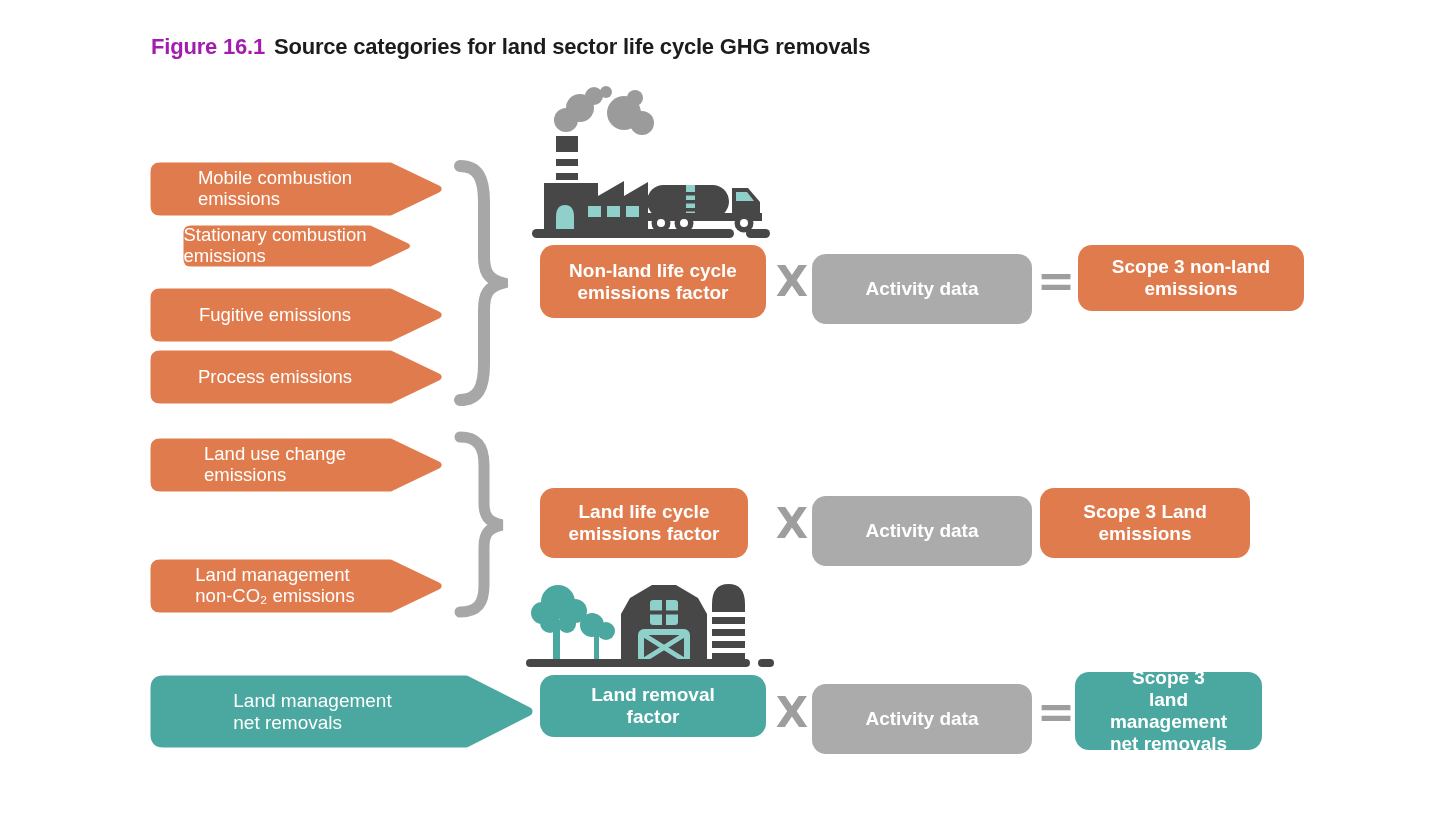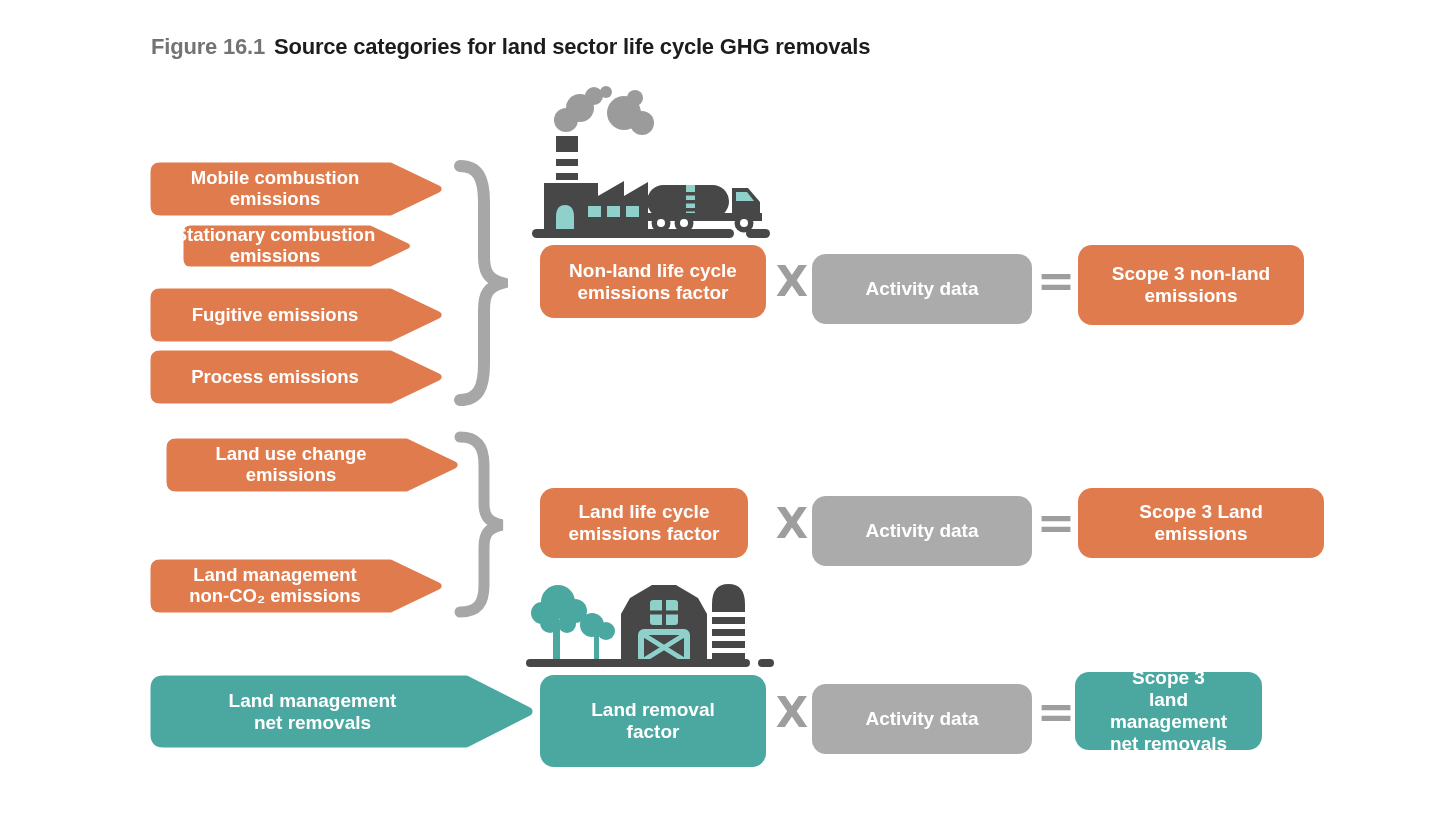--- a/index.html
+++ b/index.html
@@ -4,28 +4,28 @@
 <style>
   html,body{margin:0;padding:0;background:#ffffff;}
   .stage{
     position:relative;width:1438px;height:818px;background:#ffffff;overflow:hidden;
     font-family:"Liberation Sans","DejaVu Sans",sans-serif;
   }
   .title{
     position:absolute;left:151px;top:34px;font-size:22px;font-weight:bold;
     color:#1c1c1c;letter-spacing:-0.2px;white-space:nowrap;
   }
-  .title .fig{color:#737373;margin-right:9px;}
+  .title .fig{color:#a21caf;margin-right:9px;}
 
   .arrow{position:absolute;}
   .arrow svg{display:block;width:100%;height:100%;}
   .arrow .lbl{
     position:absolute;top:0;bottom:0;left:6px;right:54px;
-    display:flex;align-items:center;justify-content:center;text-align:center;
-    color:#ffffff;font-weight:bold;font-size:18.5px;line-height:1.12;white-space:pre-line;
+    display:flex;align-items:center;justify-content:center;text-align:left;
+    color:#ffffff;font-weight:normal;font-size:18.5px;line-height:1.12;white-space:pre-line;
   }
   .arrow.big .lbl{left:12px;right:72px;font-size:19px;}
 
   .box{
     position:absolute;border-radius:14px;
     display:flex;align-items:center;justify-content:center;text-align:center;
     color:#ffffff;font-weight:bold;font-size:19px;line-height:1.15;white-space:pre-line;
     padding:0 22px;box-sizing:border-box;
   }
   .box.orange{background:#e07b4d;}
@@ -131,24 +131,24 @@
         <rect x="218" y="143" width="24" height="9" rx="4.5" fill="#474747"></rect>
       </g>
     </svg>
   </div>
 
   <div class="box orange" style="left:540px;top:245px;width:226px;height:73px">Non-land life cycle
 emissions factor</div>
   <div class="sym" style="left:772px;top:259px;width:40px;height:44px">X</div>
   <div class="box gray" style="left:812px;top:246px;width:220px;height:70px">Activity data</div>
   <div class="sym eq" style="left:1034px;top:259px;width:44px;height:44px">=</div>
-  <div class="box orange" style="left:1078px;top:245px;width:226px;height:80px">Scope 3 non-land
+  <div class="box orange" style="left:1078px;top:245px;width:226px;height:66px">Scope 3 non-land
 emissions</div>
 
-  <div class="arrow" style="left:166px;top:435px;width:298px;height:60px">
+  <div class="arrow" style="left:150px;top:435px;width:298px;height:60px">
     <svg viewBox="0 0 298 54">
         <path d="M10,4 H240 L288,27 L240,50 H10 Q4,50 4,44 V10 Q4,4 10,4 Z" fill="#e07b4d" stroke="#e07b4d" stroke-width="7" stroke-linejoin="round"></path>
       </svg>
     <span class="lbl">Land use change
 emissions</span>
   </div>
   <div class="arrow" style="left:150px;top:559px;width:298px;height:54px">
     <svg viewBox="0 0 298 54">
         <path d="M10,4 H240 L288,27 L240,50 H10 Q4,50 4,44 V10 Q4,4 10,4 Z" fill="#e07b4d" stroke="#e07b4d" stroke-width="7" stroke-linejoin="round"></path>
       </svg>
@@ -160,21 +160,21 @@
     <svg viewBox="0 0 60 187">
       <path d="M12,6 C30,6 36,16 36,34 L36,72 C36,85 40,91 54,94 C40,97 36,103 36,116 L36,154 C36,172 30,181 12,181" fill="none" stroke="#a7a7a7" stroke-width="11" stroke-linecap="round"></path>
     </svg>
   </div>
 
   <div class="box orange" style="left:540px;top:488px;width:208px;height:70px">Land life cycle
 emissions factor</div>
   <div class="sym" style="left:772px;top:501px;width:40px;height:44px">X</div>
   <div class="box gray" style="left:812px;top:488px;width:220px;height:70px">Activity data</div>
   <div class="sym eq" style="left:1034px;top:501px;width:44px;height:44px">=</div>
-  <div class="box orange" style="left:1078px;top:488px;width:246px;height:70px">Scope 3 Land
+  <div class="box orange" style="left:1040px;top:488px;width:210px;height:70px">Scope 3 Land
 emissions</div>
 
   <div class="icon" style="left:520px;top:576px;width:256px;height:92px">
     <svg viewBox="0 0 256 92">
       <g fill="#4aa8a1">
         <rect x="33" y="48" width="7" height="37"></rect>
         <rect x="74" y="56" width="5" height="29"></rect>
         <circle cx="38" cy="26" r="17"></circle>
           <circle cx="22" cy="37" r="11"></circle>
         <circle cx="55" cy="35" r="12"></circle>
@@ -206,21 +206,21 @@
   </div>
 
   <div class="arrow big" style="left:150px;top:675px;width:385px;height:73px">
     <svg viewBox="0 0 385 73">
         <path d="M13,5 H316 L378,36.5 L316,68 H13 Q5,68 5,60 V13 Q5,5 13,5 Z" fill="#4aa8a1" stroke="#4aa8a1" stroke-width="9" stroke-linejoin="round"></path>
       </svg>
     <span class="lbl">Land management
 net removals</span>
   </div>
 
-  <div class="box teal" style="left:540px;top:675px;width:226px;height:92px">Land removal
+  <div class="box teal" style="left:540px;top:675px;width:226px;height:62px">Land removal
 factor</div>
   <div class="sym" style="left:772px;top:690px;width:40px;height:44px">X</div>
   <div class="box gray" style="left:812px;top:676px;width:220px;height:70px">Activity data</div>
   <div class="sym eq" style="left:1034px;top:690px;width:44px;height:44px">=</div>
   <div class="box teal" style="left:1075px;top:672px;width:187px;height:78px">Scope 3
 land management
 net removals</div>
 
 </div>
 

